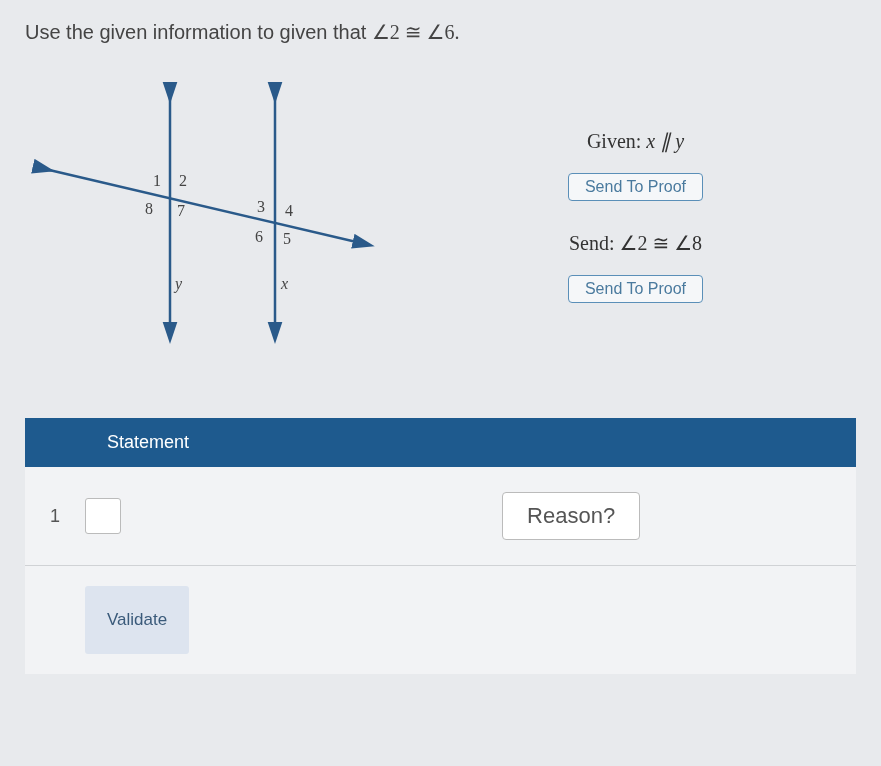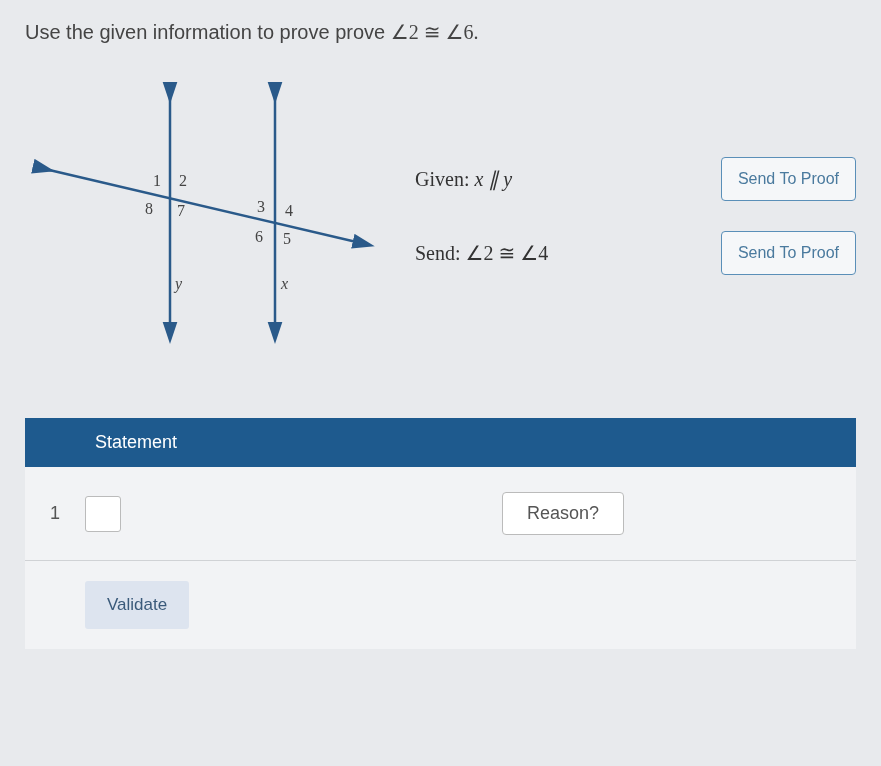--- a/index.html
+++ b/index.html
@@ -29,43 +29,44 @@
     flex: 1;
     display: flex;
     flex-direction: column;
     gap: 30px;
   }
   .info-row {
     display: flex;
     align-items: center;
     justify-content: space-between;
     gap: 20px;
+    flex-direction: column;
   }
   .math-text {
     font-size: 20px;
     color: #333;
     font-family: 'Times New Roman', serif;
   }
   .math-text .var { font-style: italic; }
   .send-btn {
     border: 1px solid #5a8fb8;
     background: #f5f7f9;
     color: #4a7a9e;
-    padding: 12px 16px;
+    padding: 4px 16px;
     font-size: 16px;
     border-radius: 4px;
     cursor: pointer;
     white-space: nowrap;
   }
   .proof-header {
     display: flex;
     background: #1e5a8e;
     color: #fff;
     font-size: 18px;
-    padding: 14px 0;
+    padding: 14px 12px;
   }
   .proof-header .col-stmt {
     flex: 0 0 55%;
     padding-left: 70px;
   }
   .proof-header .col-reason {
     flex: 1;
     padding-left: 20px;
   }
   .proof-row {
@@ -93,48 +94,48 @@
     height: 36px;
     border: 1px solid #bbb;
     background: #fff;
     border-radius: 3px;
   }
   .reason-btn {
     border: 1px solid #bbb;
     background: #fff;
     color: #555;
     padding: 10px 24px;
-    font-size: 18px;
+    font-size: 22px;
     border-radius: 4px;
     cursor: pointer;
   }
   .validate-row {
     background: #f2f3f5;
     padding: 20px 0 20px 60px;
   }
   .validate-btn {
     background: #dde4ef;
     border: none;
     color: #3a5a7a;
-    padding: 14px 22px;
+    padding: 24px 22px;
     font-size: 17px;
     border-radius: 3px;
     cursor: pointer;
   }
   svg text {
     font-family: 'Times New Roman', serif;
     font-size: 16px;
     fill: #444;
   }
 </style>
 </head>
 <body>
 
 <div class="instruction">
-  <span>Use the given information to prove prove </span><span style="font-family:Liberation Serif, serif">∠2 ≅ ∠6.</span>
+  <span>Use the given information to given that </span><span style="font-family:Liberation Serif, serif">∠2 ≅ ∠6.</span>
 </div>
 
 <div class="main-row">
   <div class="diagram">
     <svg width="360" height="280" viewBox="0 0 360 280">
       <defs>
         <marker id="arrow" markerWidth="10" markerHeight="10" refX="5" refY="3" orient="auto" markerUnits="strokeWidth">
           <path d="M0,0 L0,6 L9,3 z" fill="#2a5a8a"></path>
         </marker>
       </defs>
@@ -164,21 +165,21 @@
     <div class="info-row">
       <div class="math-text">
         <span>Given:</span>
         <span class="var"> <span style="font-style:italic">x</span> ∥ <span style="font-style:italic">y</span></span>
       </div>
       <button class="send-btn">Send To Proof</button>
     </div>
     <div class="info-row">
       <div class="math-text">
         <span>Send:</span>
-        <span> ∠2 ≅ ∠4</span>
+        <span> ∠2 ≅ ∠8</span>
       </div>
       <button class="send-btn">Send To Proof</button>
     </div>
   </div>
 </div>
 
 <div class="proof-header">
   <div class="col-stmt">Statement</div>
 </div>
 

